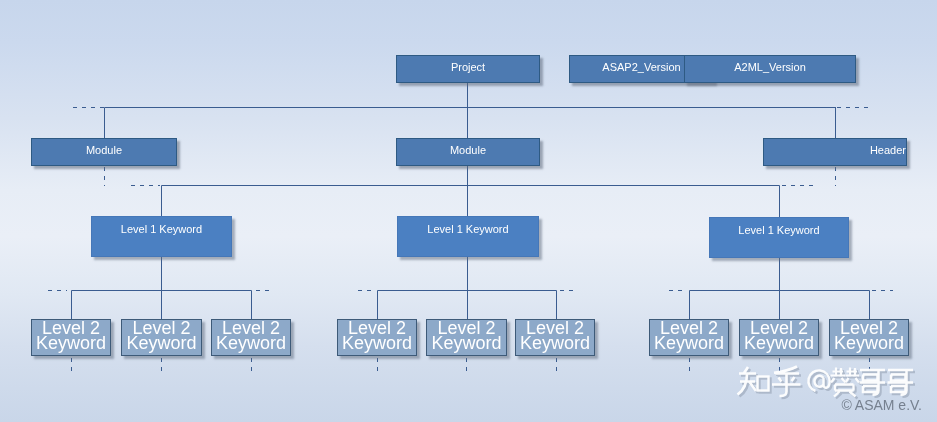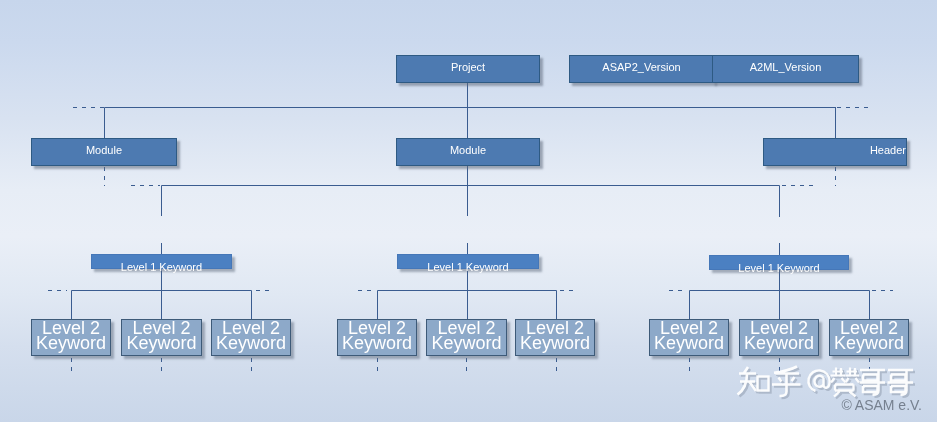--- a/index.html
+++ b/index.html
@@ -7,21 +7,21 @@
   #stage{position:relative;width:937px;height:422px;
     background:linear-gradient(to bottom,
       #c7d6ec 0%, #cbd9ee 10%, #d8e2f1 28%, #e7edf6 45%, #eaeff7 56%,
       #e0e8f3 70%, #d5dfee 82%, #cedaeb 92%, #c9d6e9 100%);
   }
   .box{position:absolute;color:#fff;font-size:11px;text-align:center;
     box-sizing:border-box;}
   .b1{background:#4d7ab1;border:1px solid #2e5a83;
     box-shadow:3px 3px 2px rgba(96,108,126,0.55);line-height:23px;height:28px;}
   .b3{background:#4b80c2;border:1px solid #4577b8;
-    box-shadow:3px 3px 2px rgba(96,108,126,0.5);line-height:24px;height:15px;margin-top:38px;}
+    box-shadow:3px 3px 2px rgba(96,108,126,0.5);line-height:24px;height:41px;}
   .b4{background:#8da9c9;border:1px solid #3d5a78;
     box-shadow:3px 3px 2px rgba(96,108,126,0.5);height:37px;font-size:18px;line-height:15px;padding-top:1px;}
   svg{position:absolute;left:0;top:0;}
 </style>
 </head>
 <body>
 <div id="stage">
   <svg width="937" height="422" viewBox="0 0 937 422">
     <g stroke="#3a5c90" stroke-width="1" fill="none">
 
@@ -57,21 +57,21 @@
       <path d="M669 290.5 H686 M872 290.5 H893"></path>
 
       <path d="M71.5 358 V373 M161.5 358 V373 M251.5 358 V373"></path>
       <path d="M377.5 358 V373 M466.5 358 V373 M556.5 358 V373"></path>
       <path d="M689.5 358 V373 M779.5 358 V373 M869.5 358 V373"></path>
     </g>
   </svg>
 
   <div class="box b1" style="left:396px;top:55px;width:144px;">Project</div>
   <div class="box b1" style="left:557px;top:55px;width:145px;margin-left:12px;">ASAP2_Version</div>
-  <div class="box b1" style="left:712px;top:55px;width:147px;">A2ML_Version</div>
+  <div class="box b1" style="left:684px;top:55px;width:172px;">A2ML_Version</div>
 
   <div class="box b1" style="left:31px;top:138px;width:146px;">Module</div>
   <div class="box b1" style="left:396px;top:138px;width:144px;">Module</div>
   <div class="box b1" style="left:763px;top:138px;width:144px;text-align:right;">Header</div>
 
   <div class="box b3" style="left:91px;top:216px;width:141px;">Level 1 Keyword</div>
   <div class="box b3" style="left:397px;top:216px;width:142px;">Level 1 Keyword</div>
   <div class="box b3" style="left:709px;top:217px;width:140px;">Level 1 Keyword</div>
 
   <div class="box b4" style="left:31px;top:319px;width:80px;">Level 2<br>Keyword</div>

